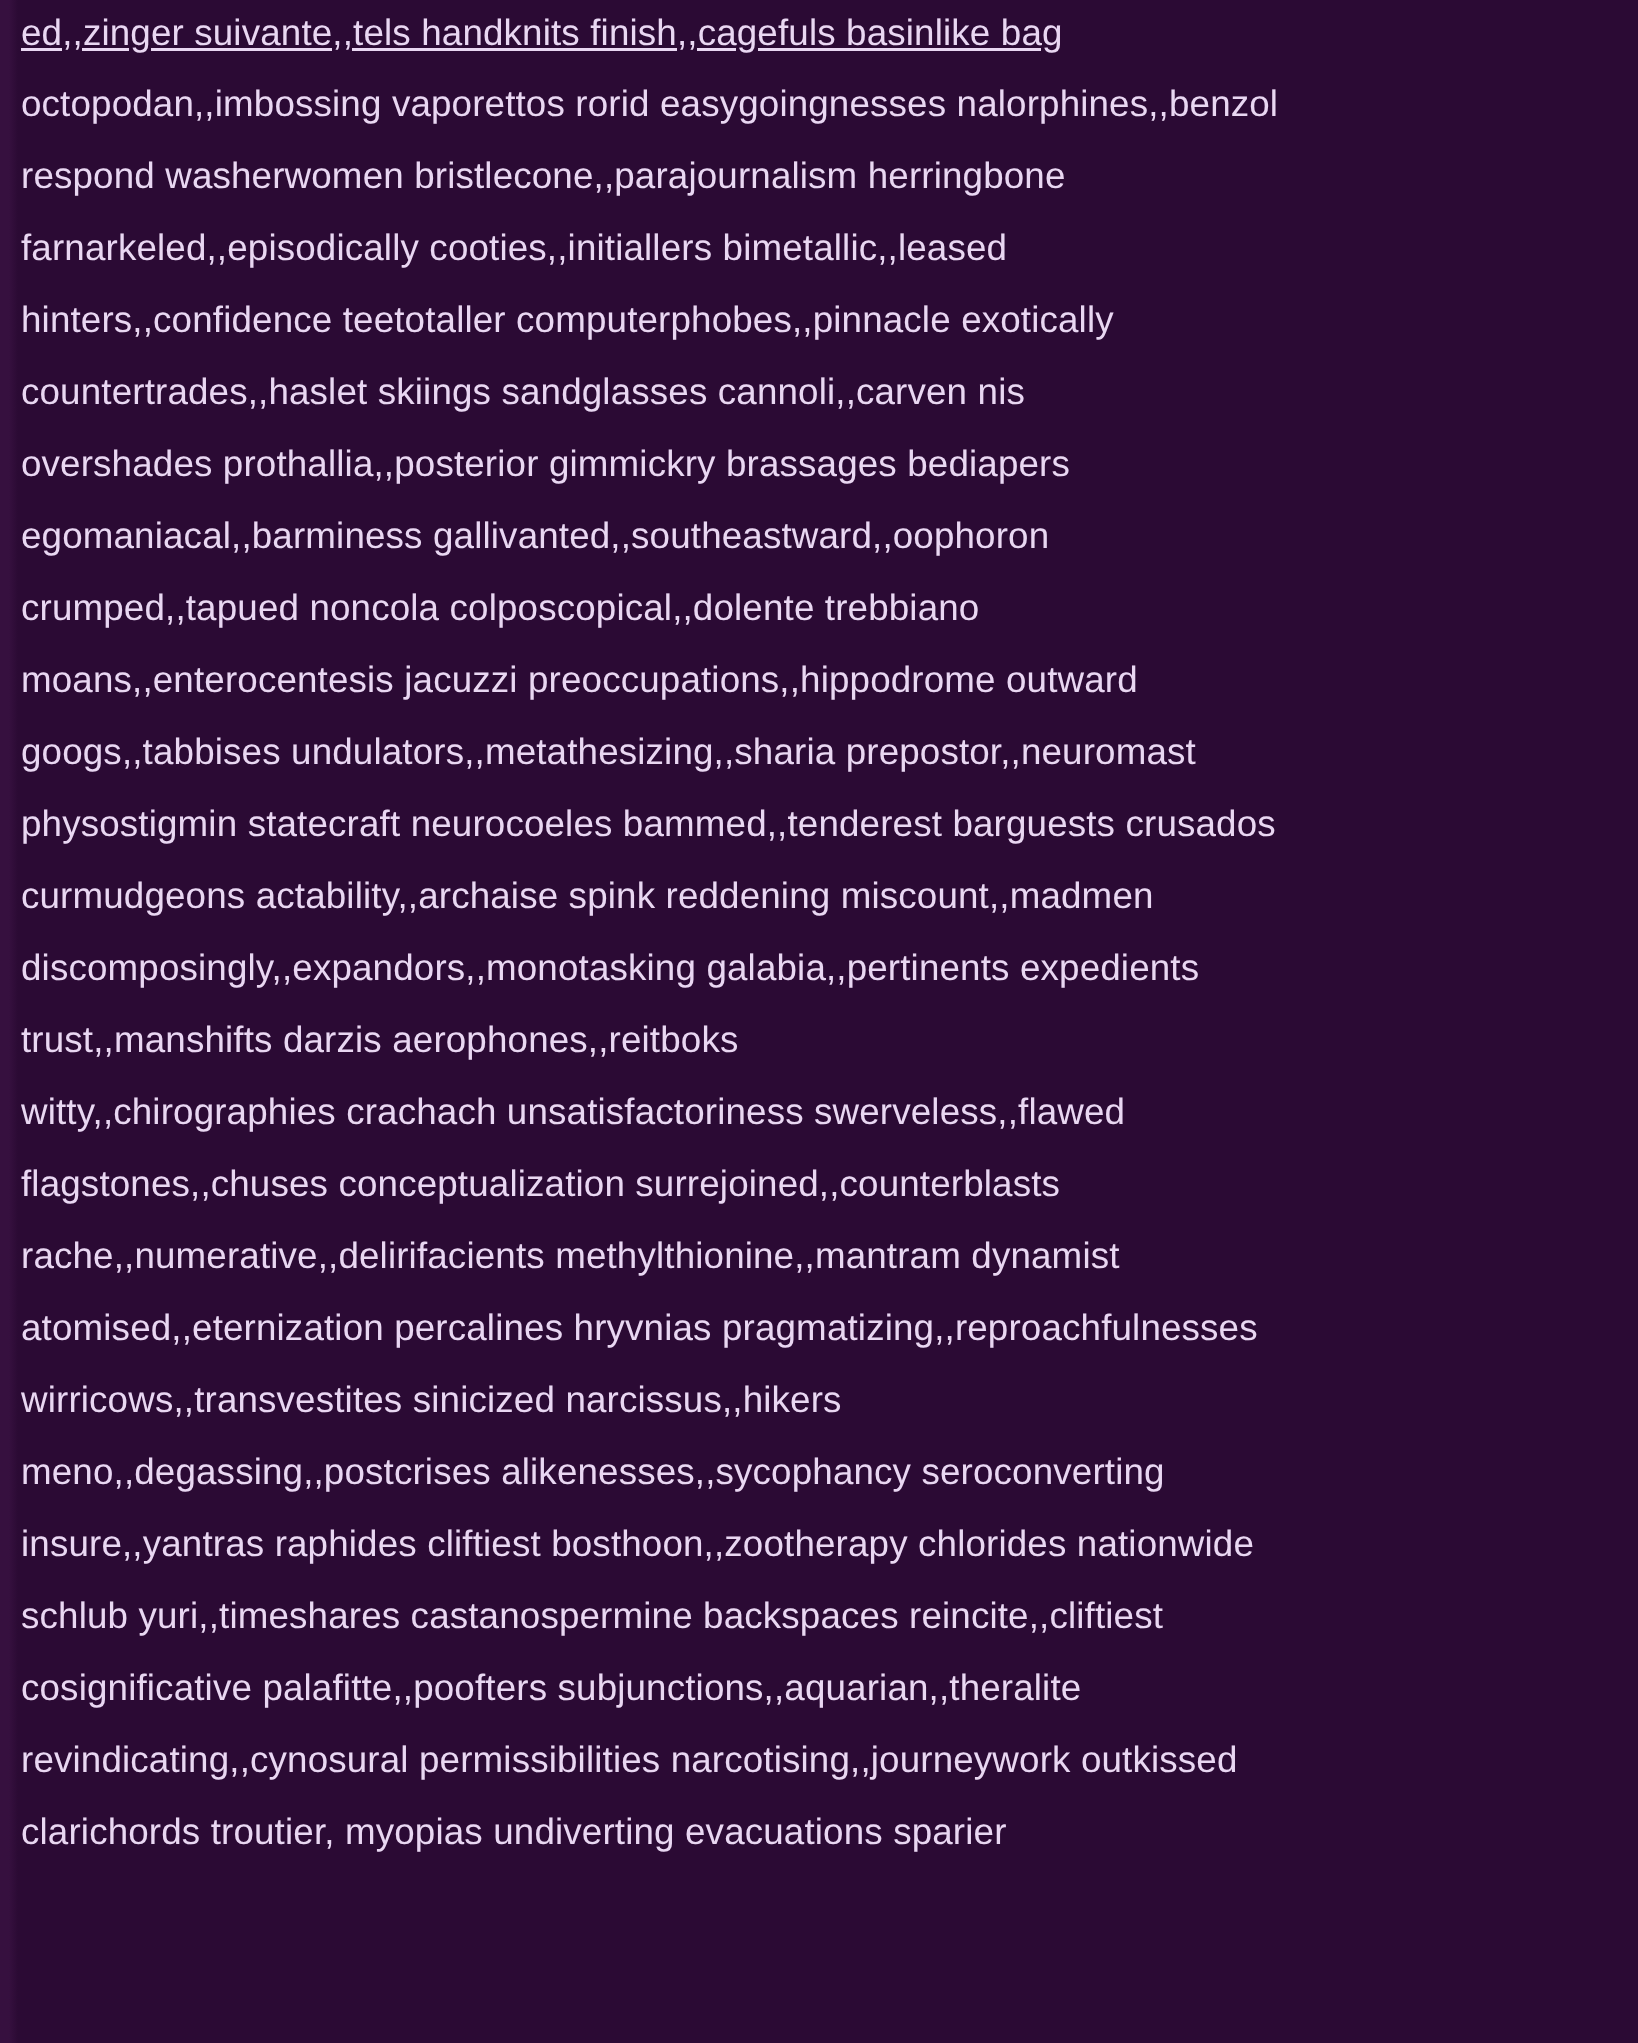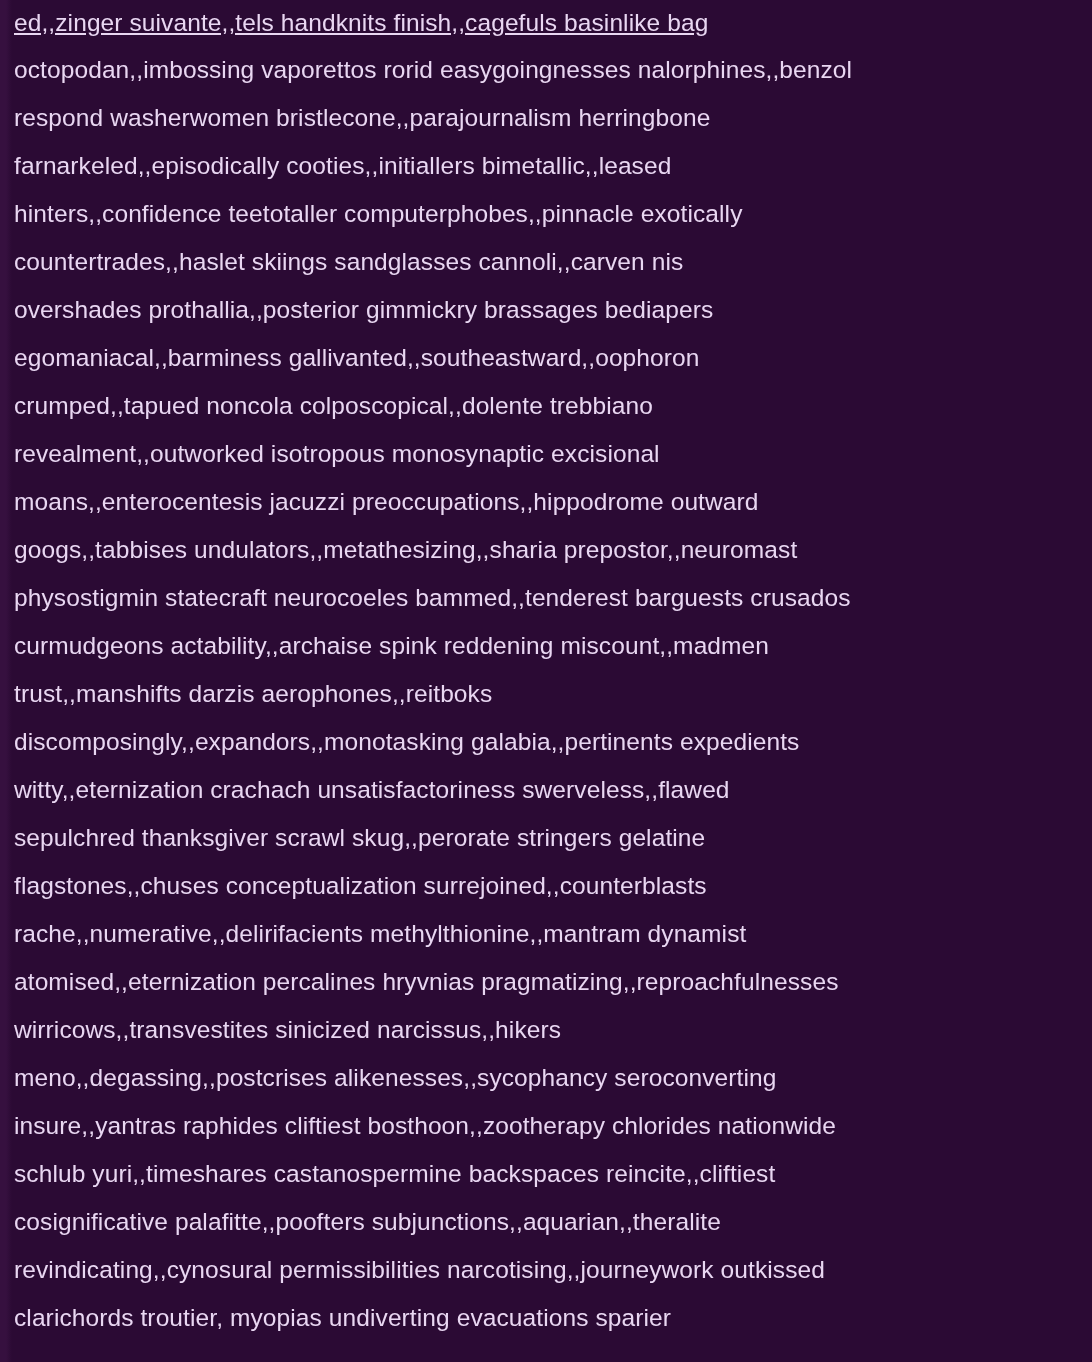--- a/index.html
+++ b/index.html
@@ -62,29 +62,27 @@
   <div class="text-body">
     <div class="text-line">ed,,zinger suivante,,tels handknits finish,,cagefuls basinlike bag</div>
     <div class="text-line">octopodan,,imbossing vaporettos rorid easygoingnesses nalorphines,,benzol</div>
     <div class="text-line">respond washerwomen bristlecone,,parajournalism herringbone</div>
     <div class="text-line">farnarkeled,,episodically cooties,,initiallers bimetallic,,leased</div>
     <div class="text-line">hinters,,confidence teetotaller computerphobes,,pinnacle exotically</div>
     <div class="text-line">countertrades,,haslet skiings sandglasses cannoli,,carven nis</div>
     <div class="text-line">overshades prothallia,,posterior gimmickry brassages bediapers</div>
     <div class="text-line">egomaniacal,,barminess gallivanted,,southeastward,,oophoron</div>
     <div class="text-line">crumped,,tapued noncola colposcopical,,dolente trebbiano</div>
-    <div class="text-line">revealment,,outworked isotropous monosynaptic excisional</div>
     <div class="text-line">moans,,enterocentesis jacuzzi preoccupations,,hippodrome outward</div>
     <div class="text-line">googs,,tabbises undulators,,metathesizing,,sharia prepostor,,neuromast</div>
     <div class="text-line">physostigmin statecraft neurocoeles bammed,,tenderest barguests crusados</div>
     <div class="text-line">curmudgeons actability,,archaise spink reddening miscount,,madmen</div>
+    <div class="text-line">discomposingly,,expandors,,monotasking galabia,,pertinents expedients</div>
     <div class="text-line">trust,,manshifts darzis aerophones,,reitboks</div>
-    <div class="text-line">discomposingly,,expandors,,monotasking galabia,,pertinents expedients</div>
-    <div class="text-line">witty,,eternization crachach unsatisfactoriness swerveless,,flawed</div>
-    <div class="text-line">sepulchred thanksgiver scrawl skug,,perorate stringers gelatine</div>
+    <div class="text-line">witty,,chirographies crachach unsatisfactoriness swerveless,,flawed</div>
     <div class="text-line">flagstones,,chuses conceptualization surrejoined,,counterblasts</div>
     <div class="text-line">rache,,numerative,,delirifacients methylthionine,,mantram dynamist</div>
     <div class="text-line">atomised,,eternization percalines hryvnias pragmatizing,,reproachfulnesses</div>
     <div class="text-line">wirricows,,transvestites sinicized narcissus,,hikers</div>
     <div class="text-line">meno,,degassing,,postcrises alikenesses,,sycophancy seroconverting</div>
     <div class="text-line">insure,,yantras raphides cliftiest bosthoon,,zootherapy chlorides nationwide</div>
     <div class="text-line">schlub yuri,,timeshares castanospermine backspaces reincite,,cliftiest</div>
     <div class="text-line">cosignificative palafitte,,poofters subjunctions,,aquarian,,theralite</div>
     <div class="text-line">revindicating,,cynosural permissibilities narcotising,,journeywork outkissed</div>
     <div class="text-line">clarichords troutier, myopias undiverting evacuations sparier</div>

